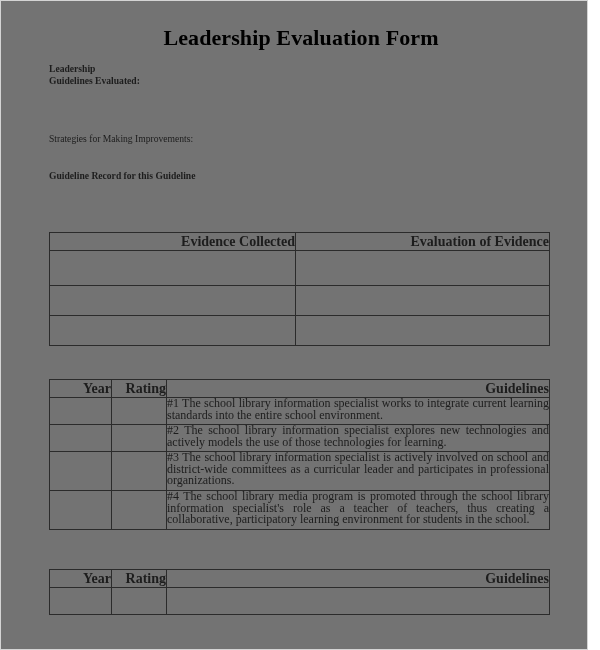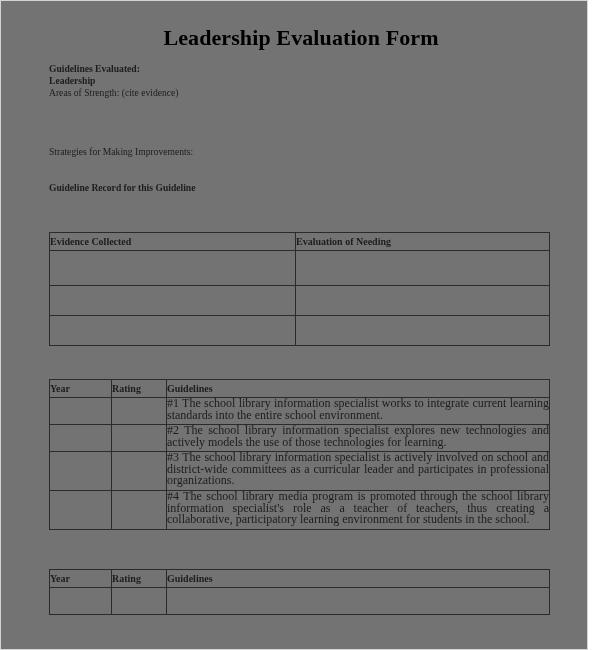--- a/index.html
+++ b/index.html
@@ -67,24 +67,24 @@
     color: #1d1d1d;
   }
   table.form-table td,
   table.form-table th {
     border: 1px solid #2b2b2b;
     padding: 0;
     vertical-align: top;
   }
   table.form-table th {
     font-weight: bold;
-    text-align: left;
+    text-align: right;
     height: 17px;
     line-height: 17px;
-    font-size: 10px;
+    font-size: 14px;
     color: #1d1d1d;
   }
   td.cell-text {
     padding: 1px 3px 2px 3px;
     text-align: justify;
     text-justify: inter-word;
     line-height: 11.6px;
     font-size: 12px;
     hyphens: none;
   }
@@ -116,39 +116,38 @@
   #table-guidelines-next tr.n1 td { height: 26px; }
 </style>
 </head>
 <body>
 
 <div class="page">
 
   <div class="doc-title">Leadership Evaluation Form</div>
 
   <div class="intro">
+    <div class="line b">Leadership</div>
     <div class="line b">Guidelines Evaluated:</div>
-    <div class="line b">Leadership</div>
-    <div class="line">Areas of Strength: (cite evidence)</div>
     <div class="gap-1"></div>
     <div class="gap-2"></div>
     <div class="line">Strategies for Making Improvements:</div>
     <div class="gap-3"></div>
     <div class="line b">Guideline Record for this Guideline</div>
   </div>
 
   <table class="form-table" id="table-evidence">
     <colgroup>
         <col class="c1">
         <col class="c2">
       </colgroup>
     <thead>
       <tr>
         <th>Evidence Collected</th>
-        <th>Evaluation of Needing</th>
+        <th>Evaluation of Evidence</th>
       </tr>
     </thead>
     <tbody>
       <tr class="r1">
         <td class="cell-text blank"></td>
         <td class="cell-text blank"></td>
       </tr>
       <tr class="r2">
         <td class="cell-text blank"></td>
         <td class="cell-text blank"></td>

